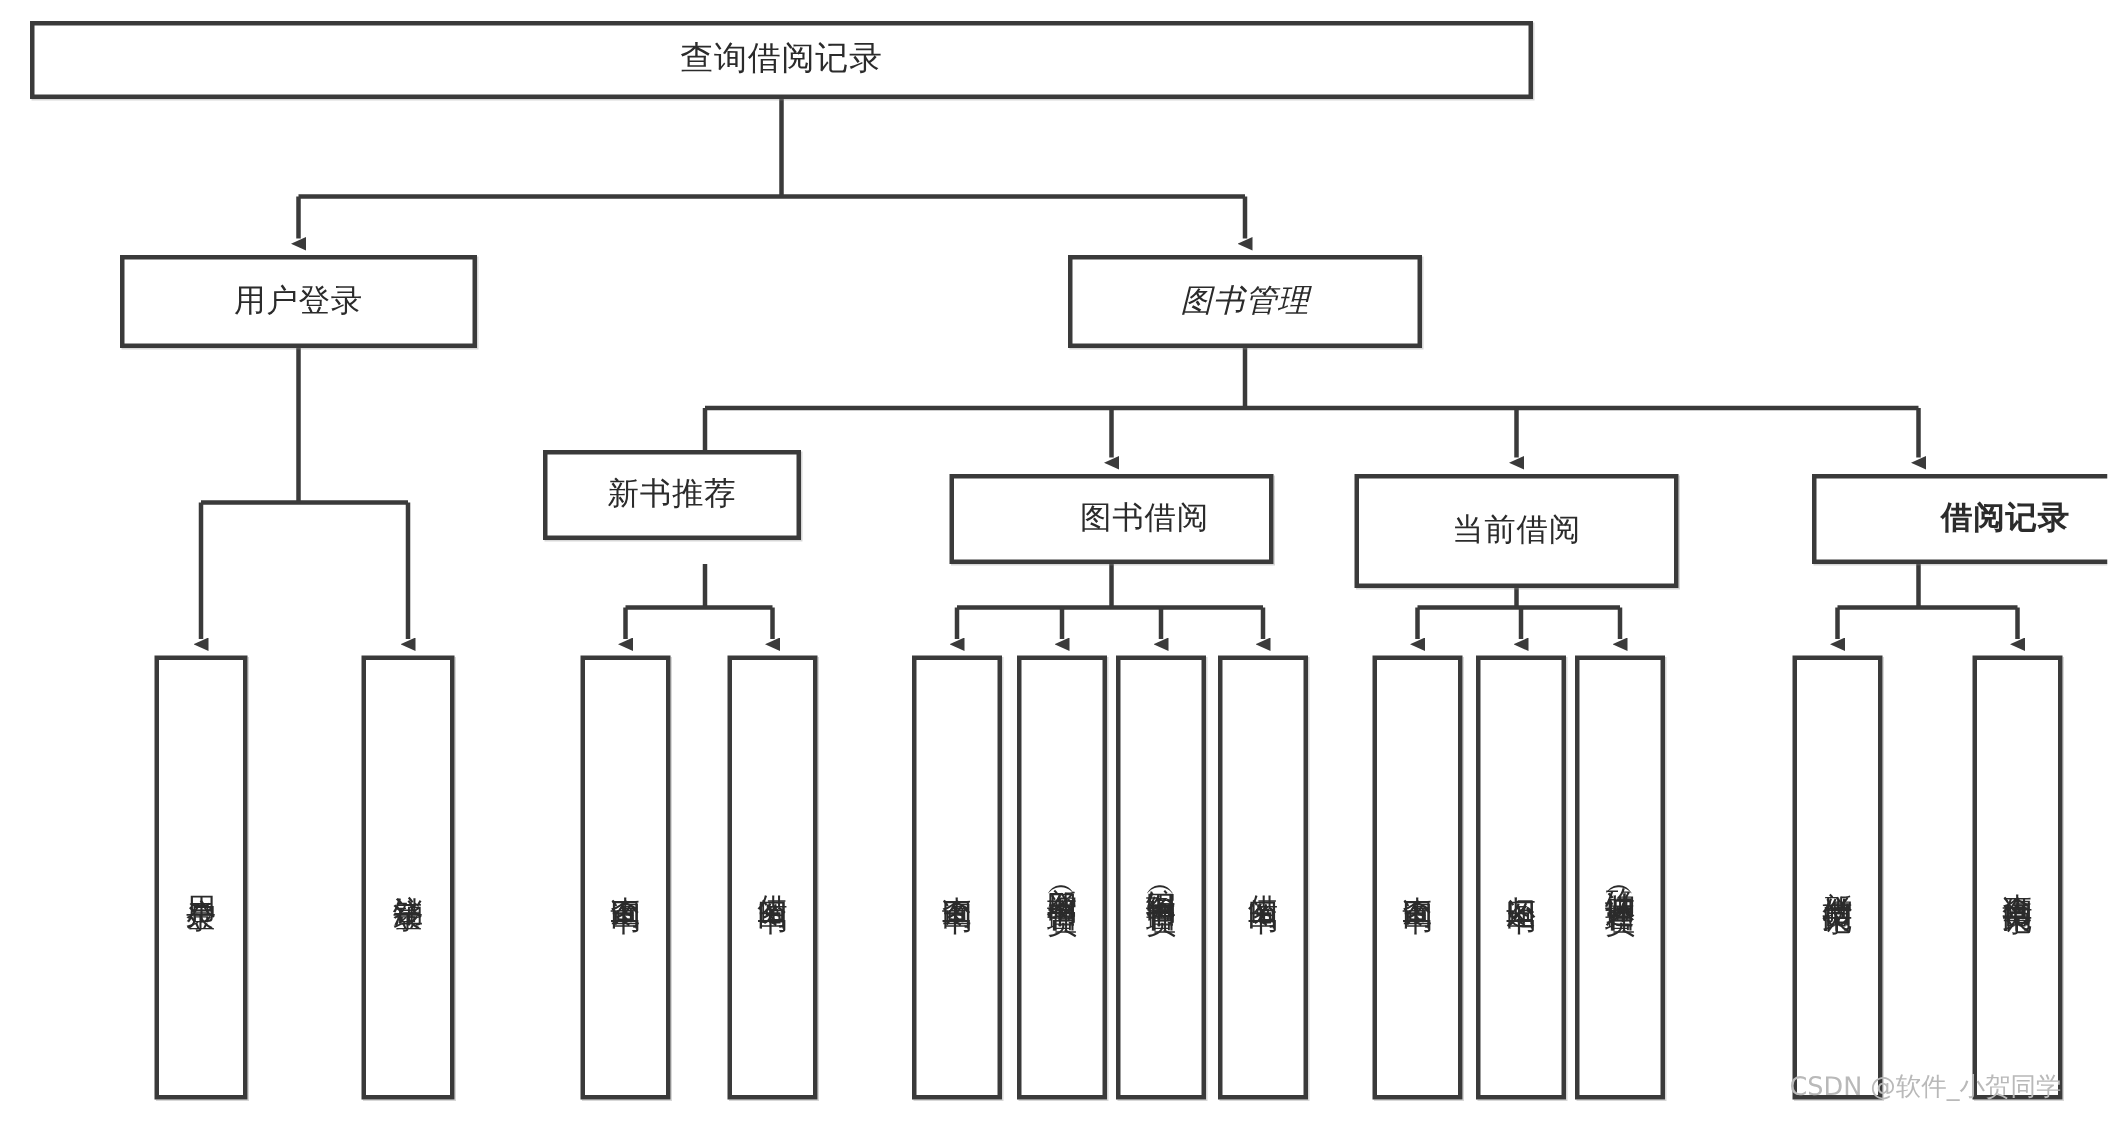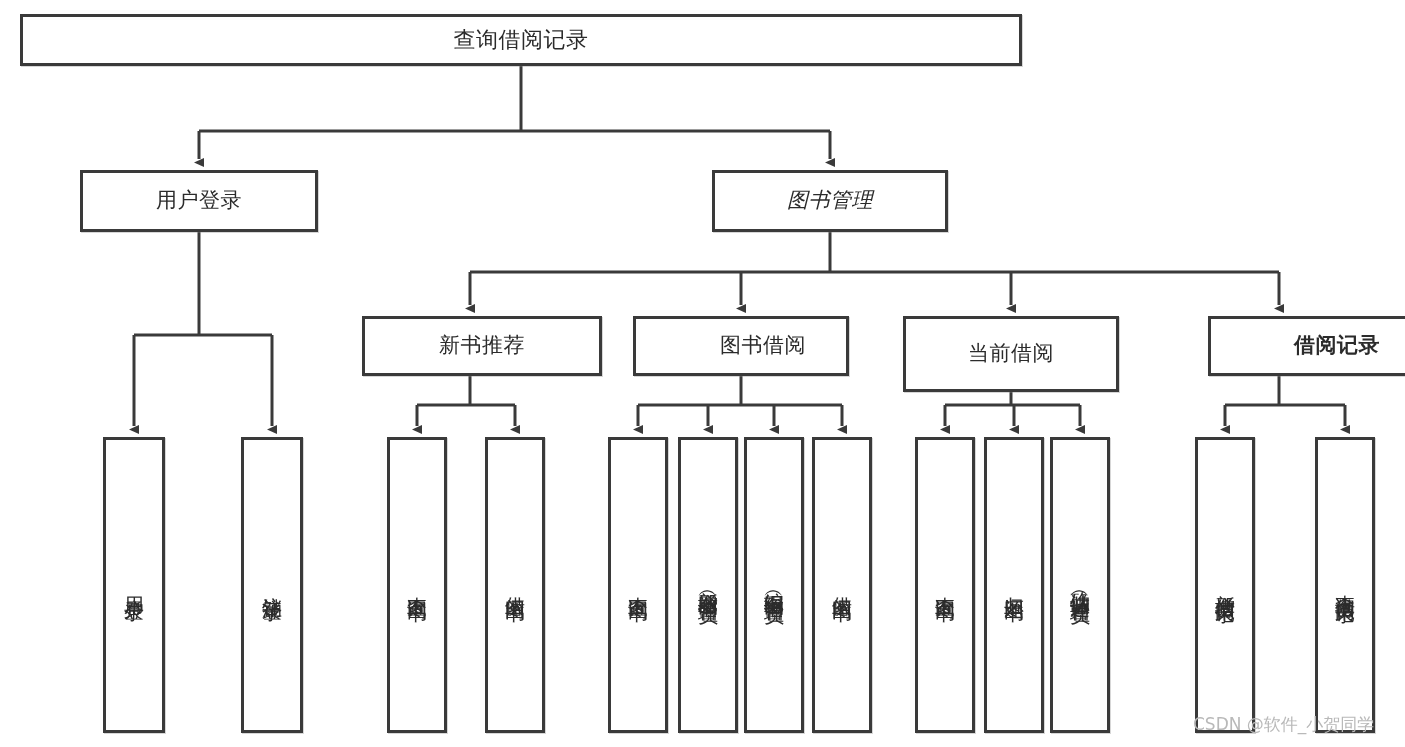--- a/index.html
+++ b/index.html
@@ -124,21 +124,21 @@
 
   <div id="nodes-level1">
       <div class="node horizontal" style="left: 80px; top: 170px; width: 238px; height: 62px;">
         <span class="label">用户登录</span>
       </div>
       <div class="node horizontal" style="left: 712px; top: 170px; width: 236px; height: 62px; font-style: italic;">
         <span class="label">图书管理</span>
       </div>
     </div>
   <div id="nodes-level2">
-      <div class="node horizontal" style="left: 362px; top: 316px; width: 240px; height: 60px;">
+      <div class="node horizontal" style="left: 362px; top: 300px; width: 172px; height: 60px;">
         <span class="label">新书推荐</span>
       </div>
       <div class="node horizontal" style="left: 633px; top: 316px; width: 216px; height: 60px; padding-left: 44px;">
         <span class="label">图书借阅</span>
       </div>
       <div class="node horizontal" style="left: 903px; top: 316px; width: 216px; height: 76px;">
         <span class="label">当前借阅</span>
       </div>
       <div class="node horizontal" style="left: 1208px; top: 316px; width: 258px; height: 60px; font-weight: bold;">
         <span class="label">借阅记录</span>

